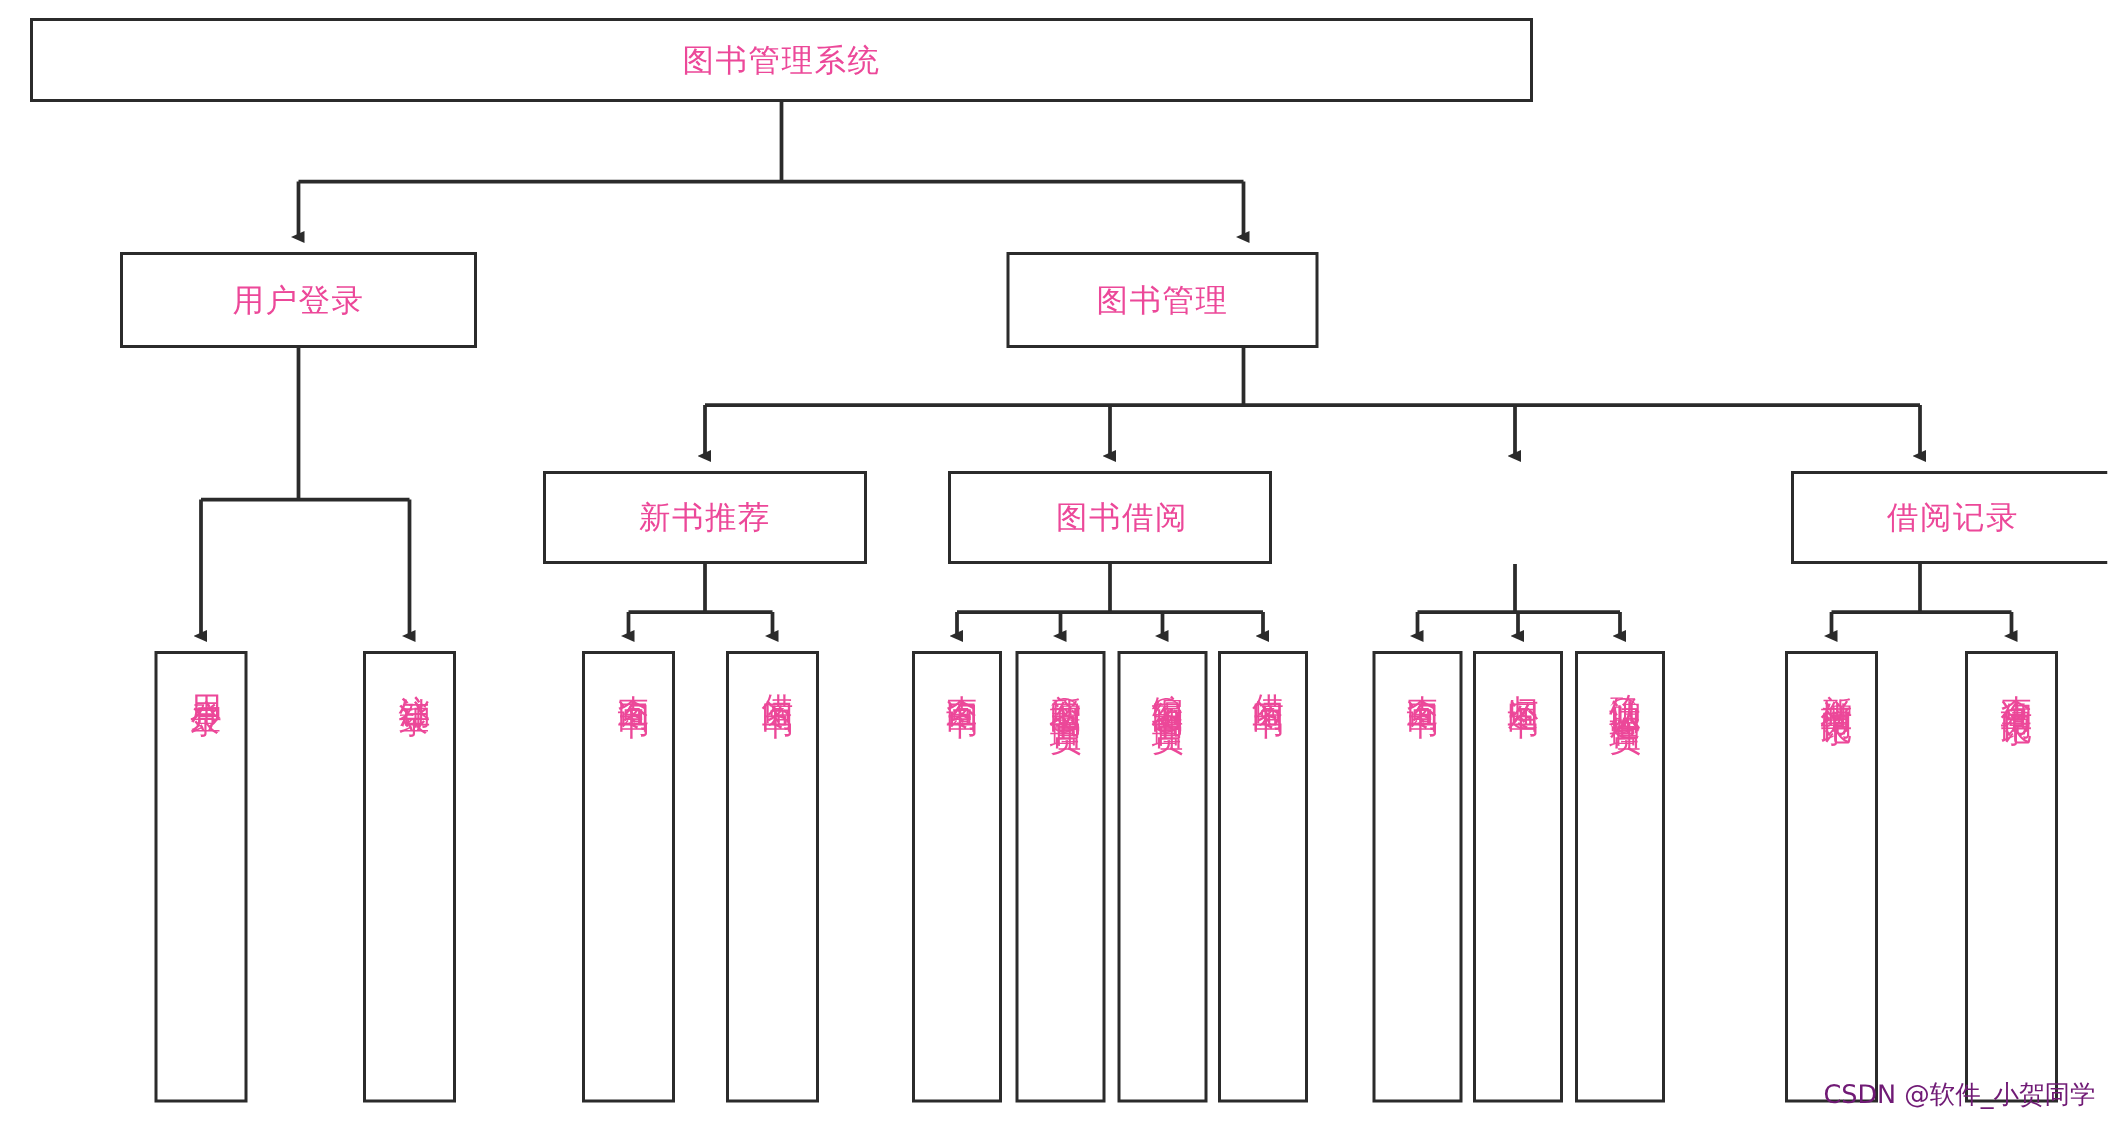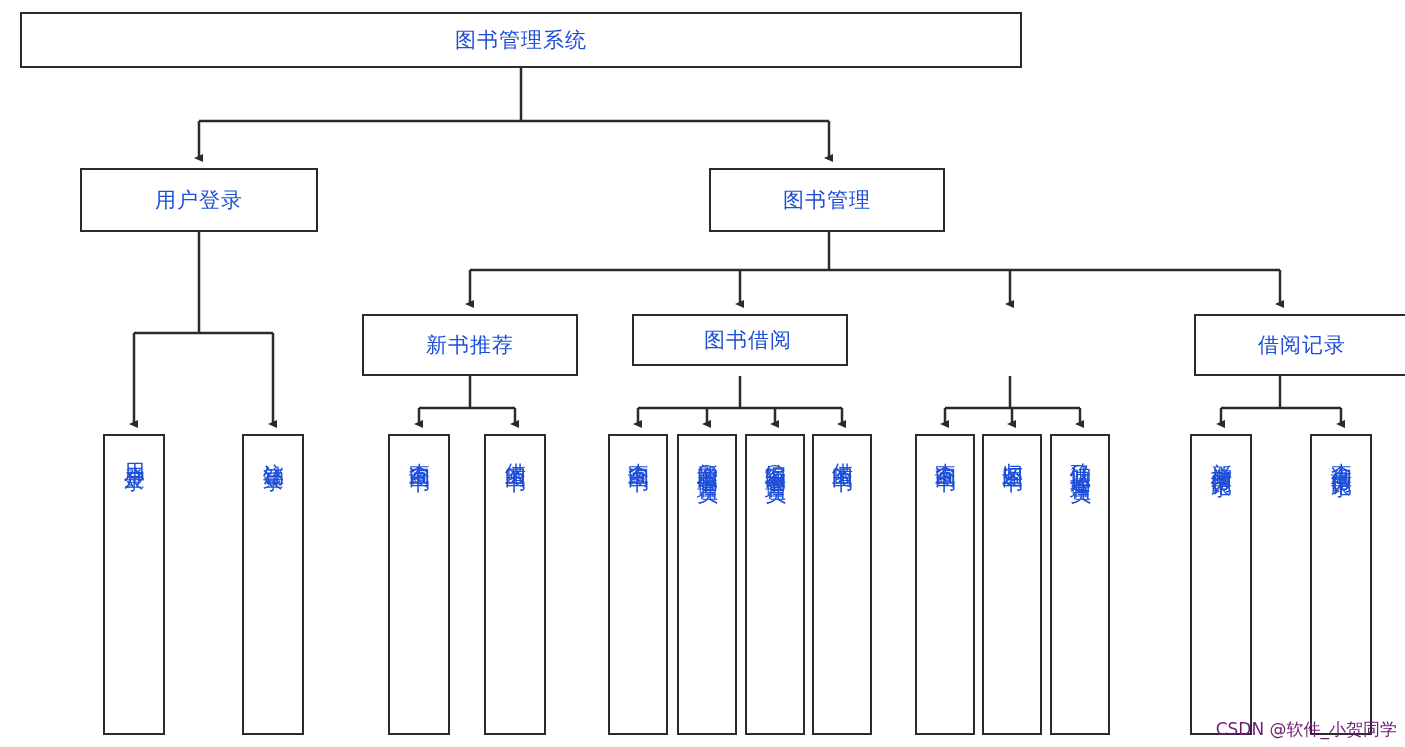--- a/index.html
+++ b/index.html
@@ -23,21 +23,22 @@
     height: 747px;
   }
   .node {
     position: absolute;
     box-sizing: border-box;
     border: 2px solid #2b2b2b;
     background: #ffffff;
     display: flex;
     align-items: center;
     justify-content: center;
-    color: #1d4ed8;
+    color: #ec4899;
+    font-family: Liberation Mono, monospace;
   }
   .node-h {
     font-size: 21px;
     letter-spacing: 1px;
     white-space: nowrap;
   }
   .node-v {
     padding-top: 10px;
     align-items: flex-start;
   }
@@ -118,28 +119,28 @@
     </g>
   </svg>
 
   <div class="node node-h" style="left:20px; top:12px; width:1002px; height:56px;">
     <span>图书管理系统</span>
   </div>
 
   <div class="node node-h" style="left:80px; top:168px; width:238px; height:64px;">
     <span>用户登录</span>
   </div>
-  <div class="node node-h" style="left:709px; top:168px; width:236px; height:64px;">
+  <div class="node node-h" style="left:671px; top:168px; width:208px; height:64px;">
     <span>图书管理</span>
   </div>
 
   <div class="node node-h" style="left:362px; top:314px; width:216px; height:62px;text-align:right;">
     <span>新书推荐</span>
   </div>
-  <div class="node node-h" style="left:632px; top:314px; width:216px; height:52px;padding-left:16px;">
+  <div class="node node-h" style="left:632px; top:314px; width:216px; height:62px;padding-left:16px;">
     <span>图书借阅</span>
   </div>
   <div class="node node-h" style="left:1172px; top:314px; width:216px; height:62px;margin-left:22px;">
     <span>借阅记录</span>
   </div>
 
   <div class="node node-v" style="left:103px; top:434px; width:62px; height:301px;">
     <span class="vtext">用户登录</span>
   </div>
   <div class="node node-v" style="left:242px; top:434px; width:62px; height:301px;">

